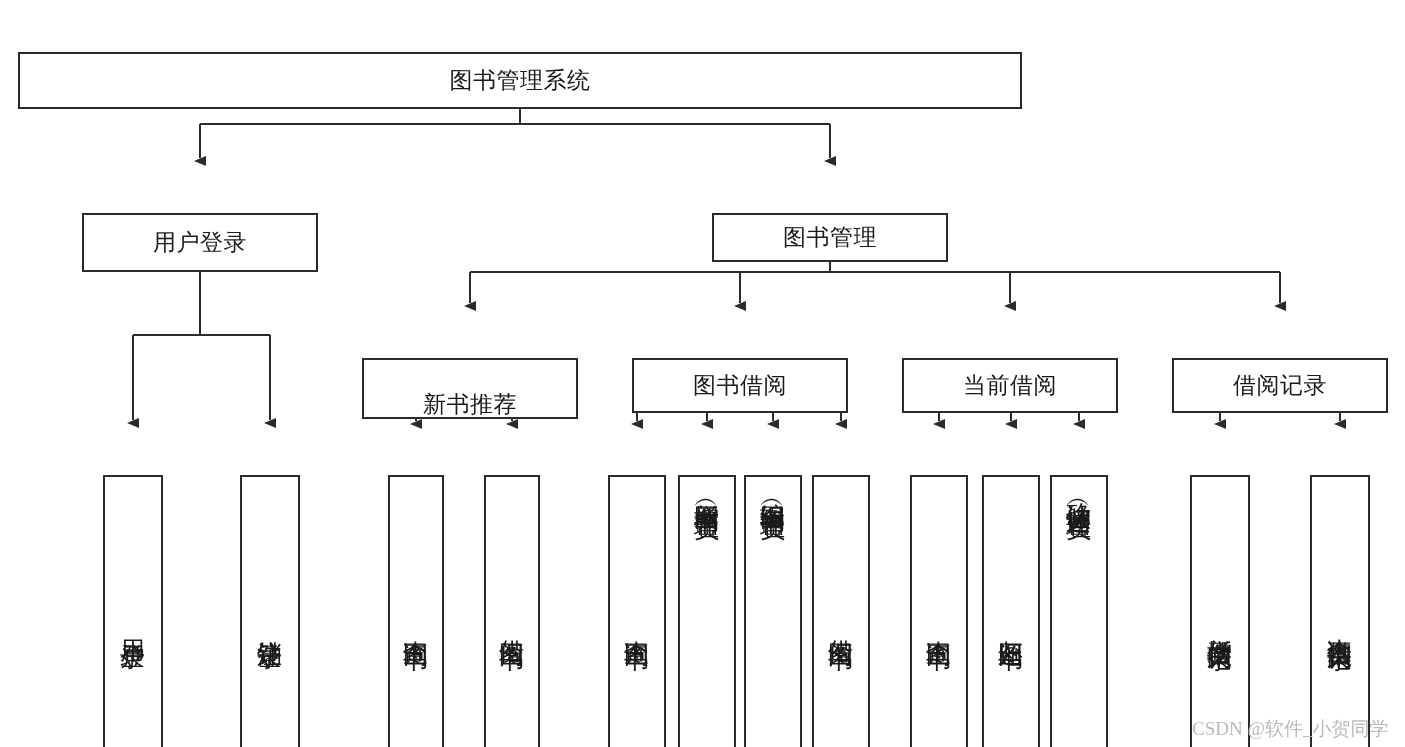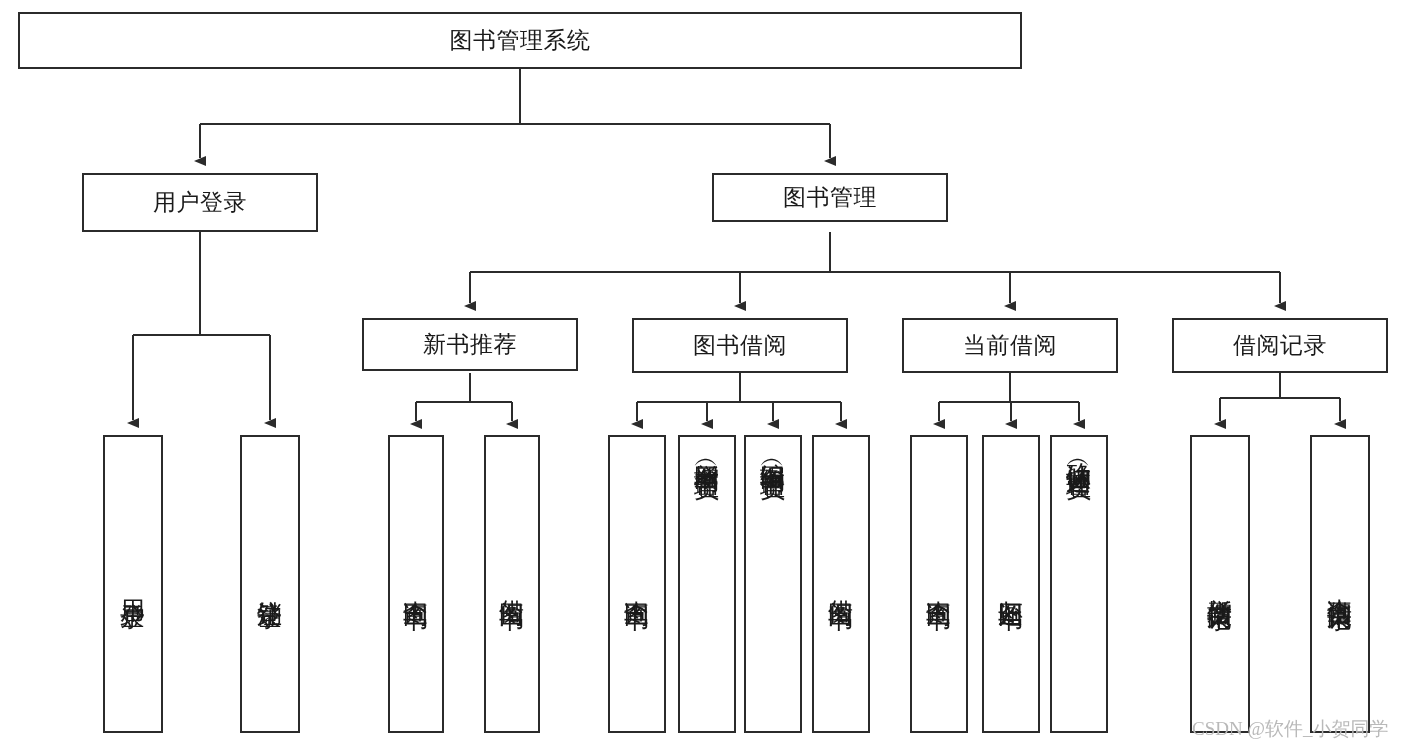--- a/index.html
+++ b/index.html
@@ -28,20 +28,21 @@
   }
   .node {
     position: absolute;
     box-sizing: border-box;
     background: #ffffff;
     border: 2px solid #2b2b2b;
     display: flex;
     align-items: center;
     justify-content: center;
     z-index: 2;
+    margin-top: 40px;
   }
   .node .lbl {
     color: #1a1a1a;
     white-space: nowrap;
     letter-spacing: 0.5px;
   }
   
   .node.horiz .lbl {
     font-size: 23px;
     line-height: 1.1;
@@ -136,21 +137,21 @@
     <span class="lbl">图书管理系统</span>
   </div>
 
   <div class="node horiz" style="left:82px; top:173px; width:236px; height:59px;">
     <span class="lbl">用户登录</span>
   </div>
   <div class="node horiz" style="left:712px; top:173px; width:236px; height:49px;">
     <span class="lbl">图书管理</span>
   </div>
 
-  <div class="node horiz" style="left:362px; top:318px; width:216px; height:53px;">
+  <div class="node horiz" style="left:362px; top:318px; width:216px; height:61px;align-items:flex-end;">
     <span class="lbl">新书推荐</span>
   </div>
   <div class="node horiz" style="left:632px; top:318px; width:216px; height:55px;">
     <span class="lbl">图书借阅</span>
   </div>
   <div class="node horiz" style="left:902px; top:318px; width:216px; height:55px;">
     <span class="lbl">当前借阅</span>
   </div>
   <div class="node horiz" style="left:1172px; top:318px; width:216px; height:55px;">
     <span class="lbl">借阅记录</span>

